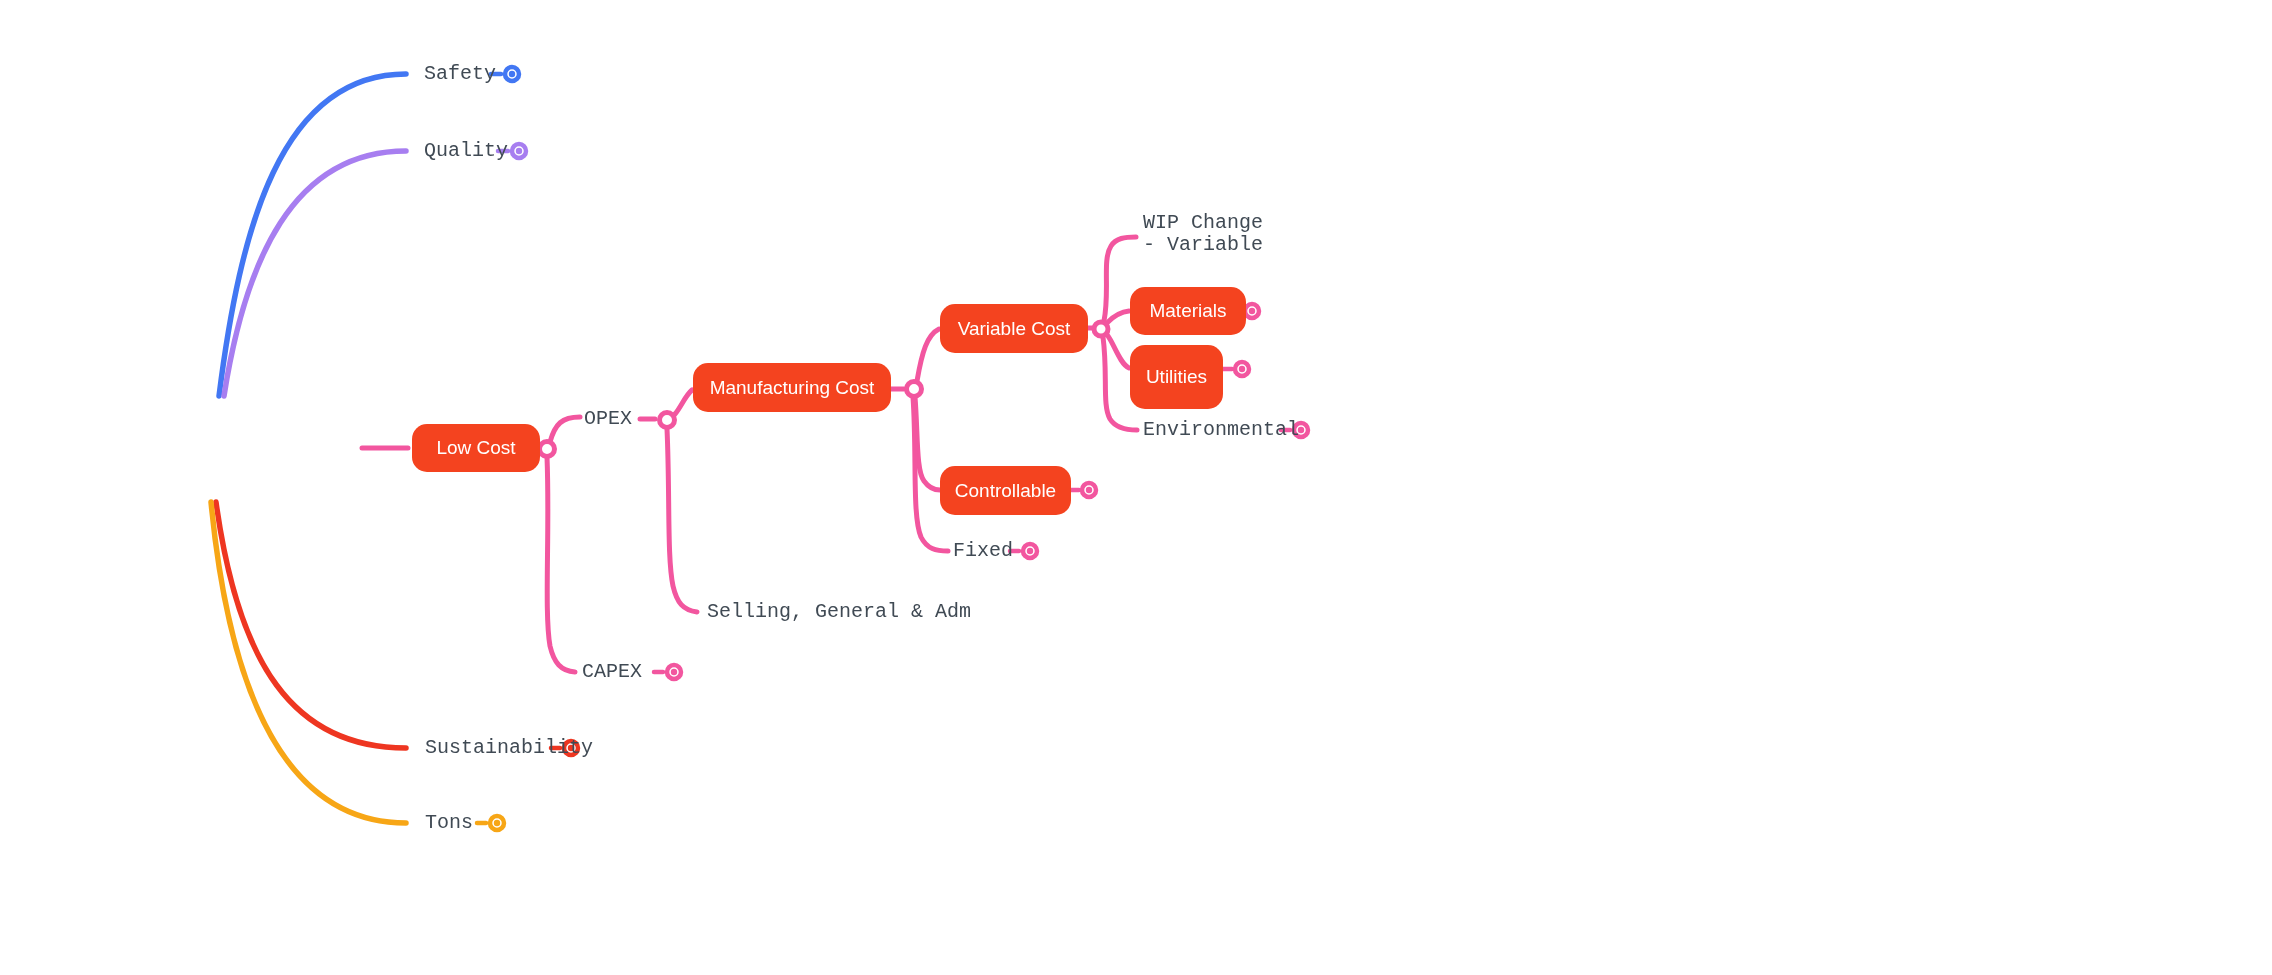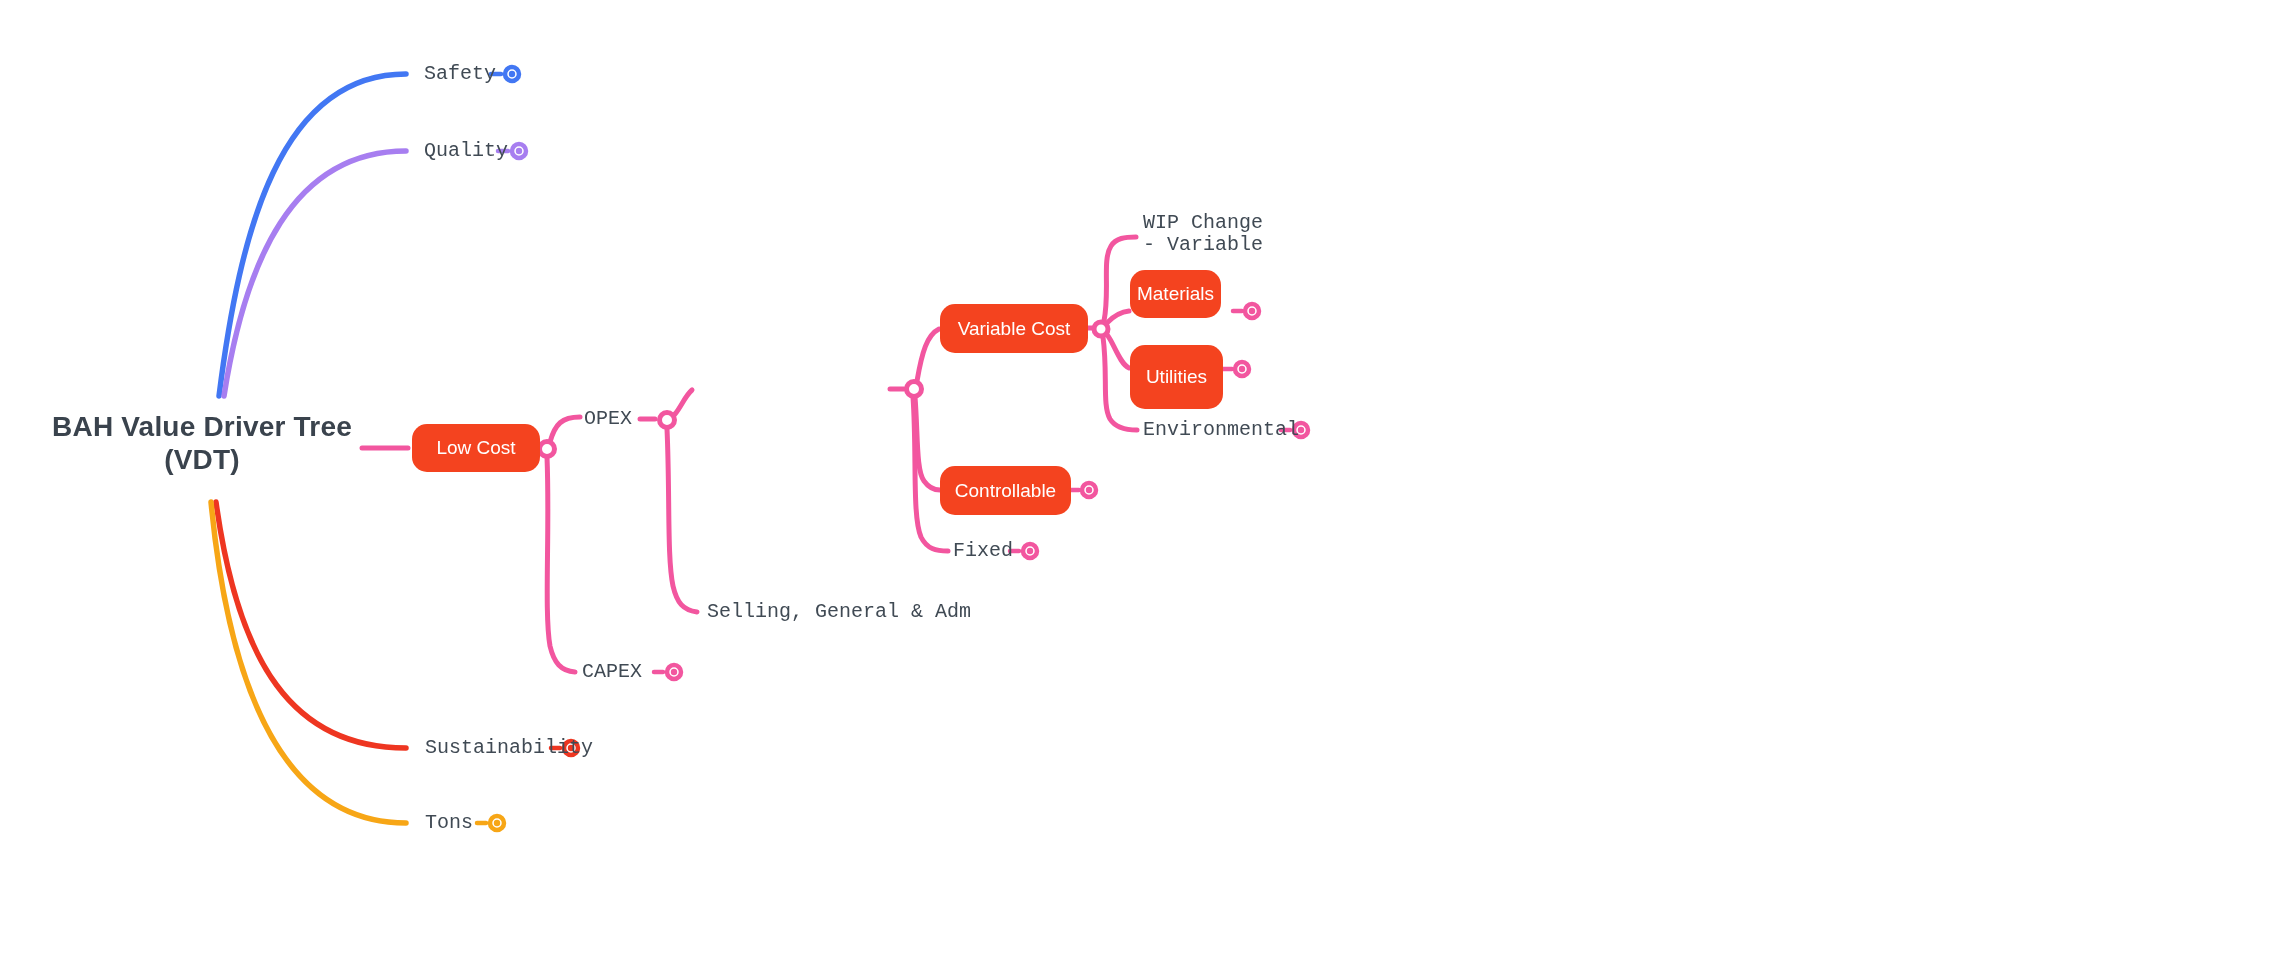--- a/index.html
+++ b/index.html
@@ -125,25 +125,25 @@
       <circle class="ring s-red" cx="571" cy="748" r="7"></circle>
       <circle class="f-red" cx="571" cy="748" r="3.2"></circle>
     </g>
     <g>
       <line class="icon-dash s-amber" x1="477" y1="823" x2="486" y2="823"></line>
       <circle class="ring s-amber" cx="497" cy="823" r="7"></circle>
       <circle class="f-amber" cx="497" cy="823" r="3.2"></circle>
     </g>
   </svg>
 
-  <div class="root-title">BAH Value Driver Tree (VDT)</div>
 
   <div class="pill" style="left:412px;top:424px;width:128px;height:48px">Low Cost</div>
+  <div class="pill" style="left:693px;top:363px;width:198px;height:49px">Manufacturing Cost</div>
   <div class="pill" style="left:940px;top:304px;width:148px;height:49px">Variable Cost</div>
-  <div class="pill" style="left:1130px;top:270px;width:91px;height:48px">Materials</div>
+  <div class="pill" style="left:1130px;top:287px;width:116px;height:48px">Materials</div>
   <div class="pill" style="left:1130px;top:345px;width:93px;height:64px">Utilities</div>
   <div class="pill" style="left:940px;top:466px;width:131px;height:49px">Controllable</div>
 
   <div class="lbl" style="left:424px;top:62px">Safety</div>
   <div class="lbl" style="left:424px;top:139px">Quality</div>
   <div class="lbl" style="left:584px;top:407px">OPEX</div>
   <div class="lbl wrap" style="left:1143px;top:212px">WIP Change - Variable</div>
   <div class="lbl" style="left:1143px;top:418px">Environmental</div>
   <div class="lbl" style="left:953px;top:539px">Fixed</div>
   <div class="lbl" style="left:707px;top:600px">Selling, General &amp; Adm</div>

